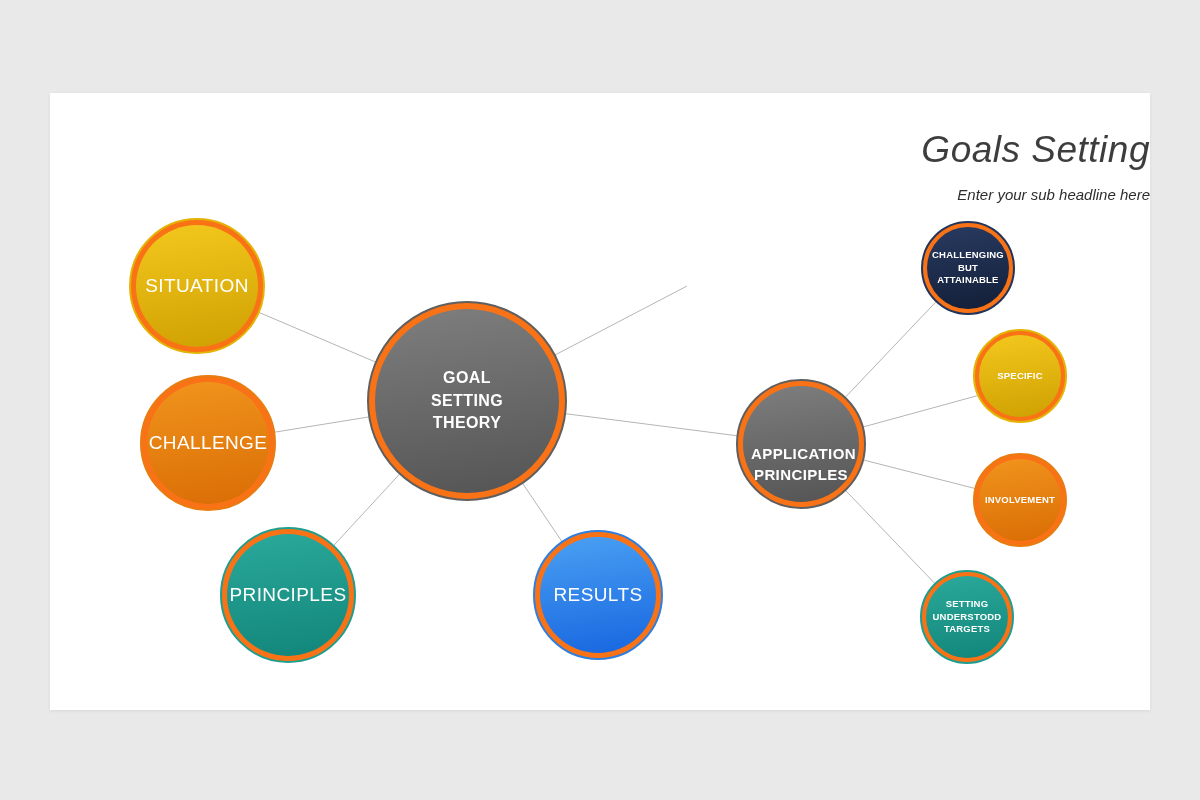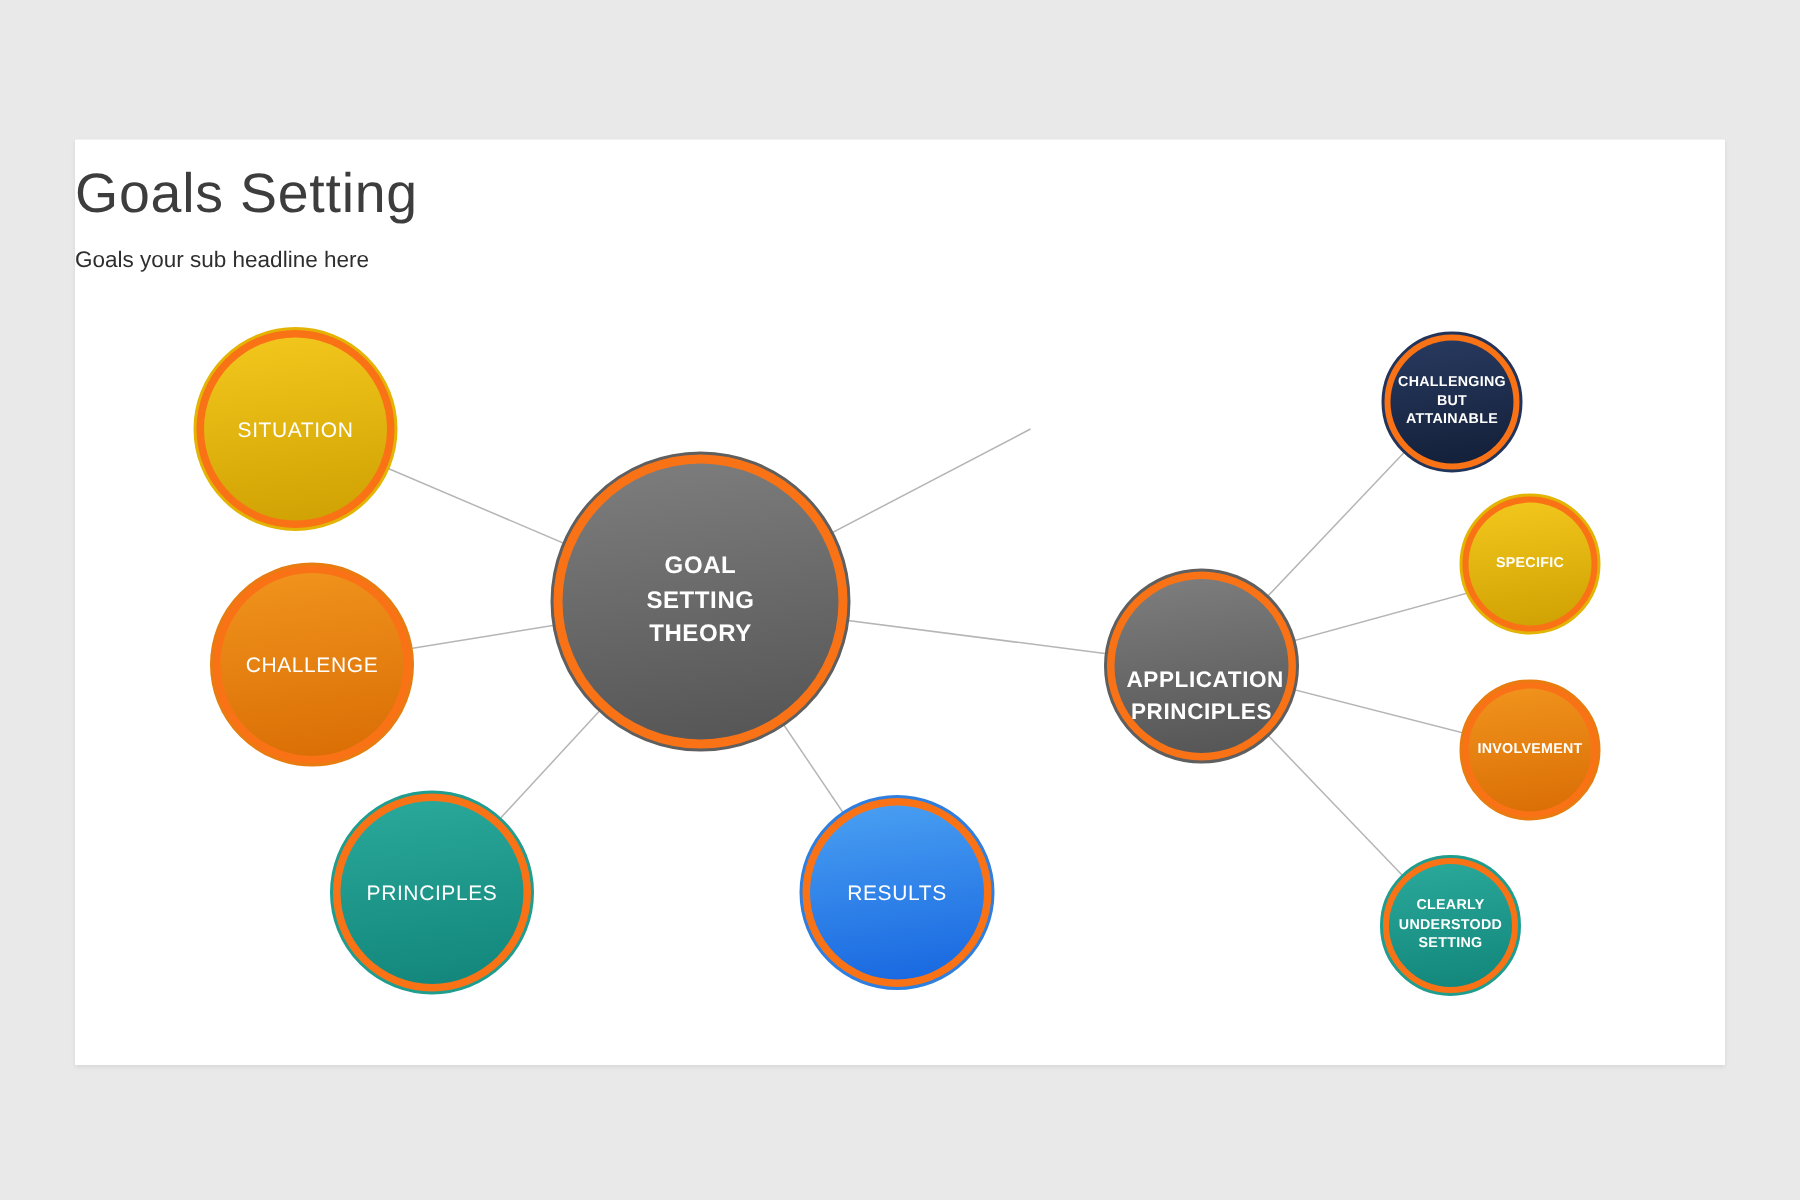--- a/index.html
+++ b/index.html
@@ -10,21 +10,21 @@
     position: relative;
     overflow: hidden;
   }
   .slide {
     position: absolute;
     left: 50px; top: 93px;
     width: 1100px; height: 617px;
     background: #ffffff;
     box-shadow: 0 1px 3px rgba(0,0,0,0.08);
   }
-  .header { text-align: left; padding-top: 15px; }
+  .header { text-align: right; padding-top: 36px; font-style: italic; }
   .title {
     font-size: 37px;
     color: #3d3d3d;
     font-weight: 400;
     letter-spacing: 0.5px;
   }
   .subtitle {
     margin-top: 15px;
     font-size: 15px;
     color: #2e2e2e;
@@ -45,21 +45,21 @@
     inset: 5px;
     border-radius: 50%;
     background: linear-gradient(172deg, var(--g1), var(--g2));
     display: flex;
     align-items: center;
     justify-content: center;
     text-align: center;
     color: #ffffff;
   }
   .node-label {
-    font-size: 14px;
+    font-size: 19px;
     letter-spacing: 0.4px;
     line-height: 1.3;
   }
   
   .c-gold   { --ring:#e3b404; --g1:#f3c81d; --g2:#cfa002; }
   .c-orange { --ring:#e87c10; --g1:#f1941d; --g2:#d96d05; }
   .c-teal   { --ring:#1f9e90; --g1:#2aa99b; --g2:#12857a; }
   .c-purple { --ring:#6b16de; --g1:#7e2ae8; --g2:#5c04d2; }
   .c-blue   { --ring:#2e7fe0; --g1:#4aa0f2; --g2:#1766e0; }
   .c-gray   { --ring:#5f5f5f; --g1:#7e7e7e; --g2:#545454; }
@@ -103,21 +103,21 @@
       <line x1="417" y1="308" x2="751" y2="351"></line>
       <line x1="751" y1="351" x2="918" y2="175"></line>
       <line x1="751" y1="351" x2="970" y2="291"></line>
       <line x1="751" y1="351" x2="970" y2="407"></line>
       <line x1="751" y1="351" x2="917" y2="524"></line>
     </g>
   </svg>
 
   <div class="header">
     <div class="title">Goals Setting</div>
-    <div class="subtitle">Goals your sub headline here</div>
+    <div class="subtitle">Enter your sub headline here</div>
   </div>
 
   <div class="node n-hub c-gray">
     <div class="node-inner">
       <span class="node-label">GOAL SETTING THEORY</span>
     </div>
   </div>
 
   <div class="node n-situation c-gold">
     <div class="node-inner">
@@ -163,17 +163,17 @@
   </div>
 
   <div class="node small n-involvement c-orange">
     <div class="node-inner">
       <span class="node-label">INVOLVEMENT</span>
     </div>
   </div>
 
   <div class="node small n-clearly c-teal">
     <div class="node-inner">
-      <span class="node-label">CLEARLY UNDERSTODD SETTING</span>
+      <span class="node-label">SETTING UNDERSTODD TARGETS</span>
     </div>
   </div>
 
 </div>
 
 </body></html>

